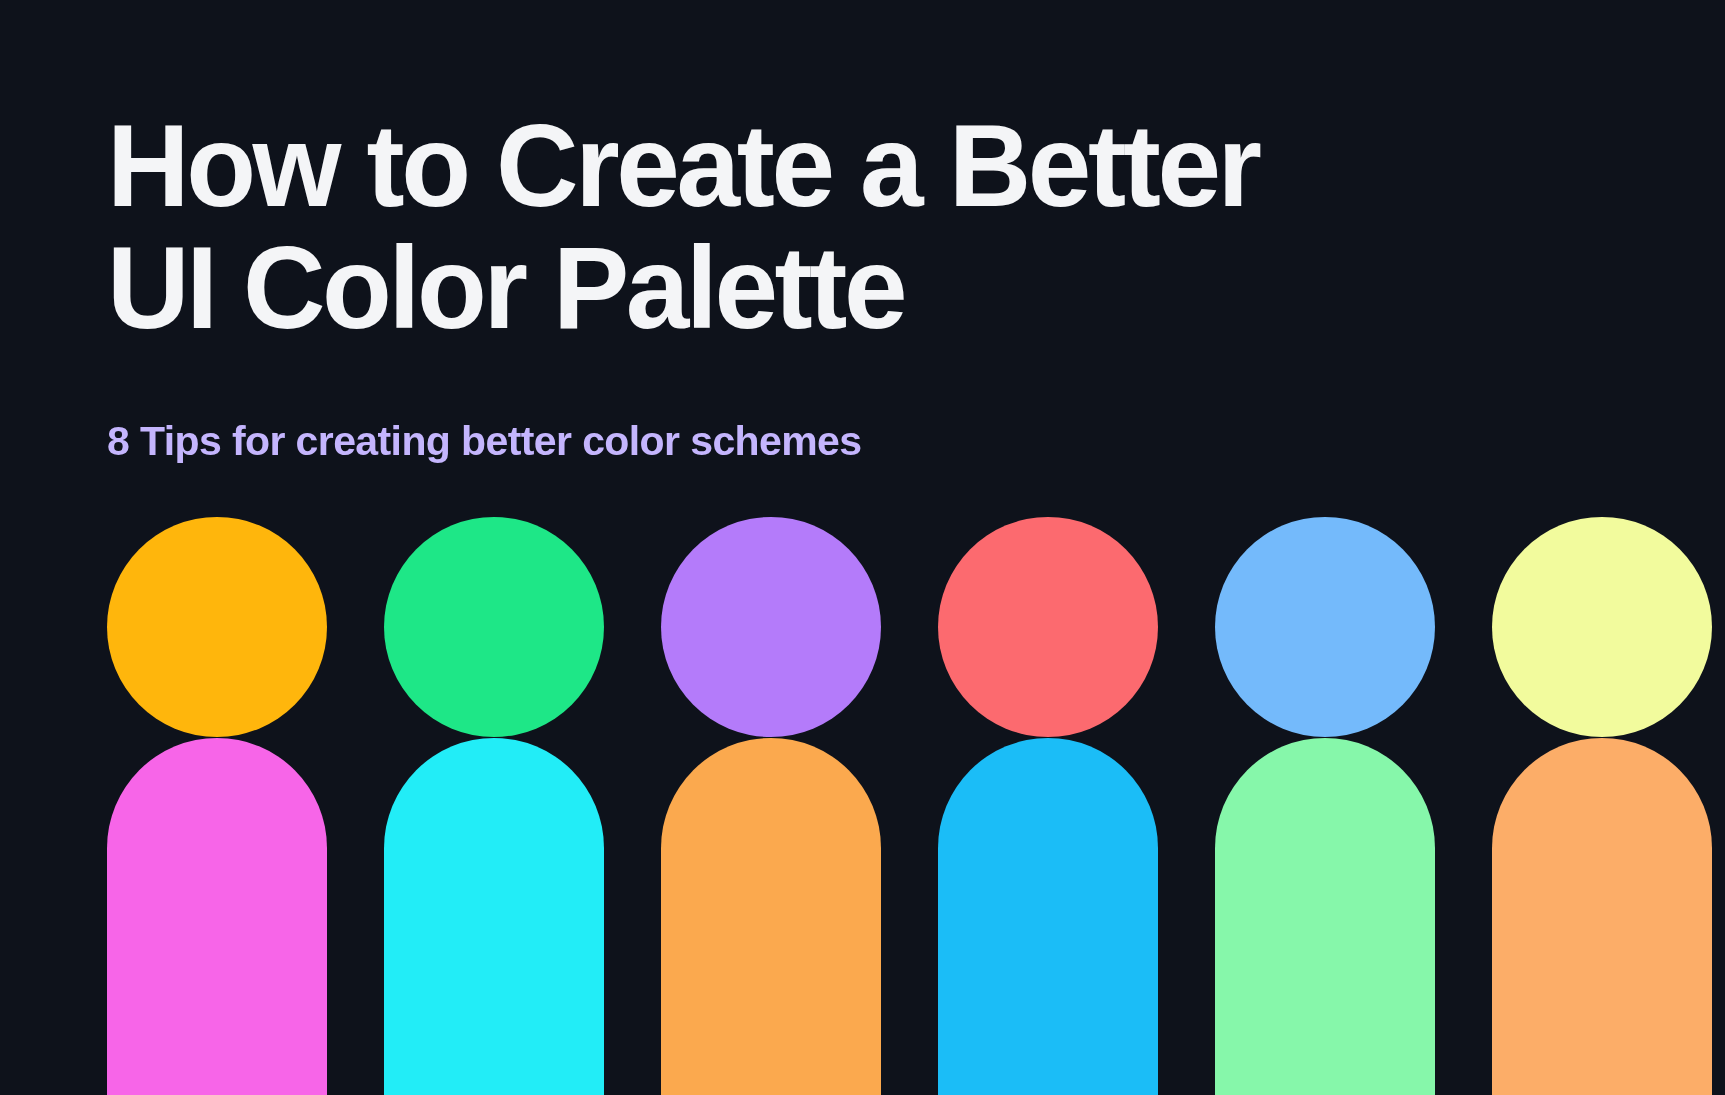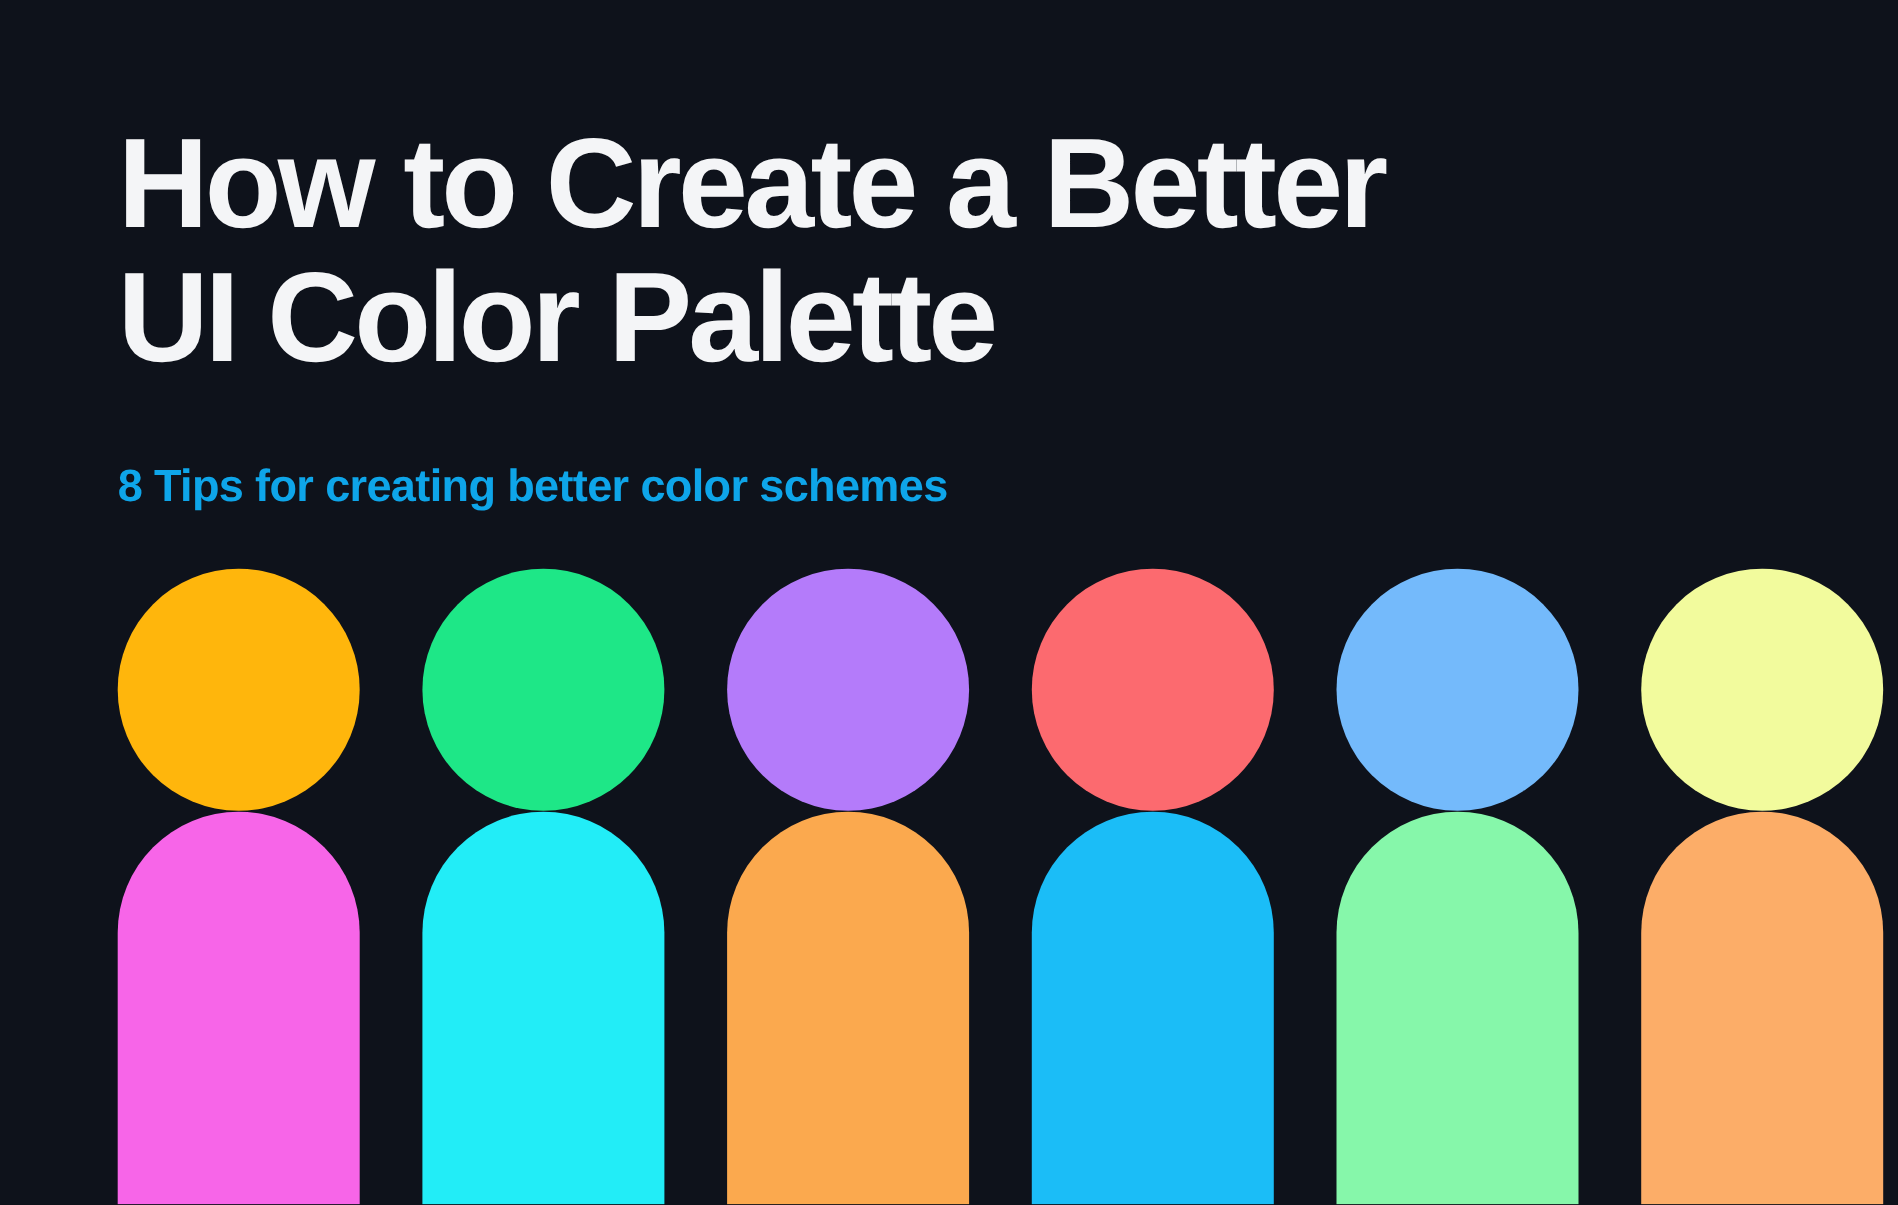--- a/index.html
+++ b/index.html
@@ -91,21 +91,21 @@
   }
 </style>
 </head>
 <body style="background: rgb(14, 18, 27);">
 
 <div id="poster" style="background: rgb(14, 18, 27);">
 
   <div class="text-block">
     <h1 class="headline" style="color: rgb(244, 245, 247);">How to Create a Better
 UI Color Palette</h1>
-    <p class="subtitle" style="color: #0ea5e9;">8 Tips for creating better color schemes</p>
+    <p class="subtitle" style="color: #c4b5fd;">8 Tips for creating better color schemes</p>
   </div>
 
   <div class="swatch-grid">
     <div class="swatch-row row-circles">
         <div class="swatch">
           <div class="swatch-circle" style="background: rgb(255, 182, 12);"></div>
         </div>
         <div class="swatch">
           <div class="swatch-circle" style="background: rgb(30, 231, 135);"></div>
         </div>

